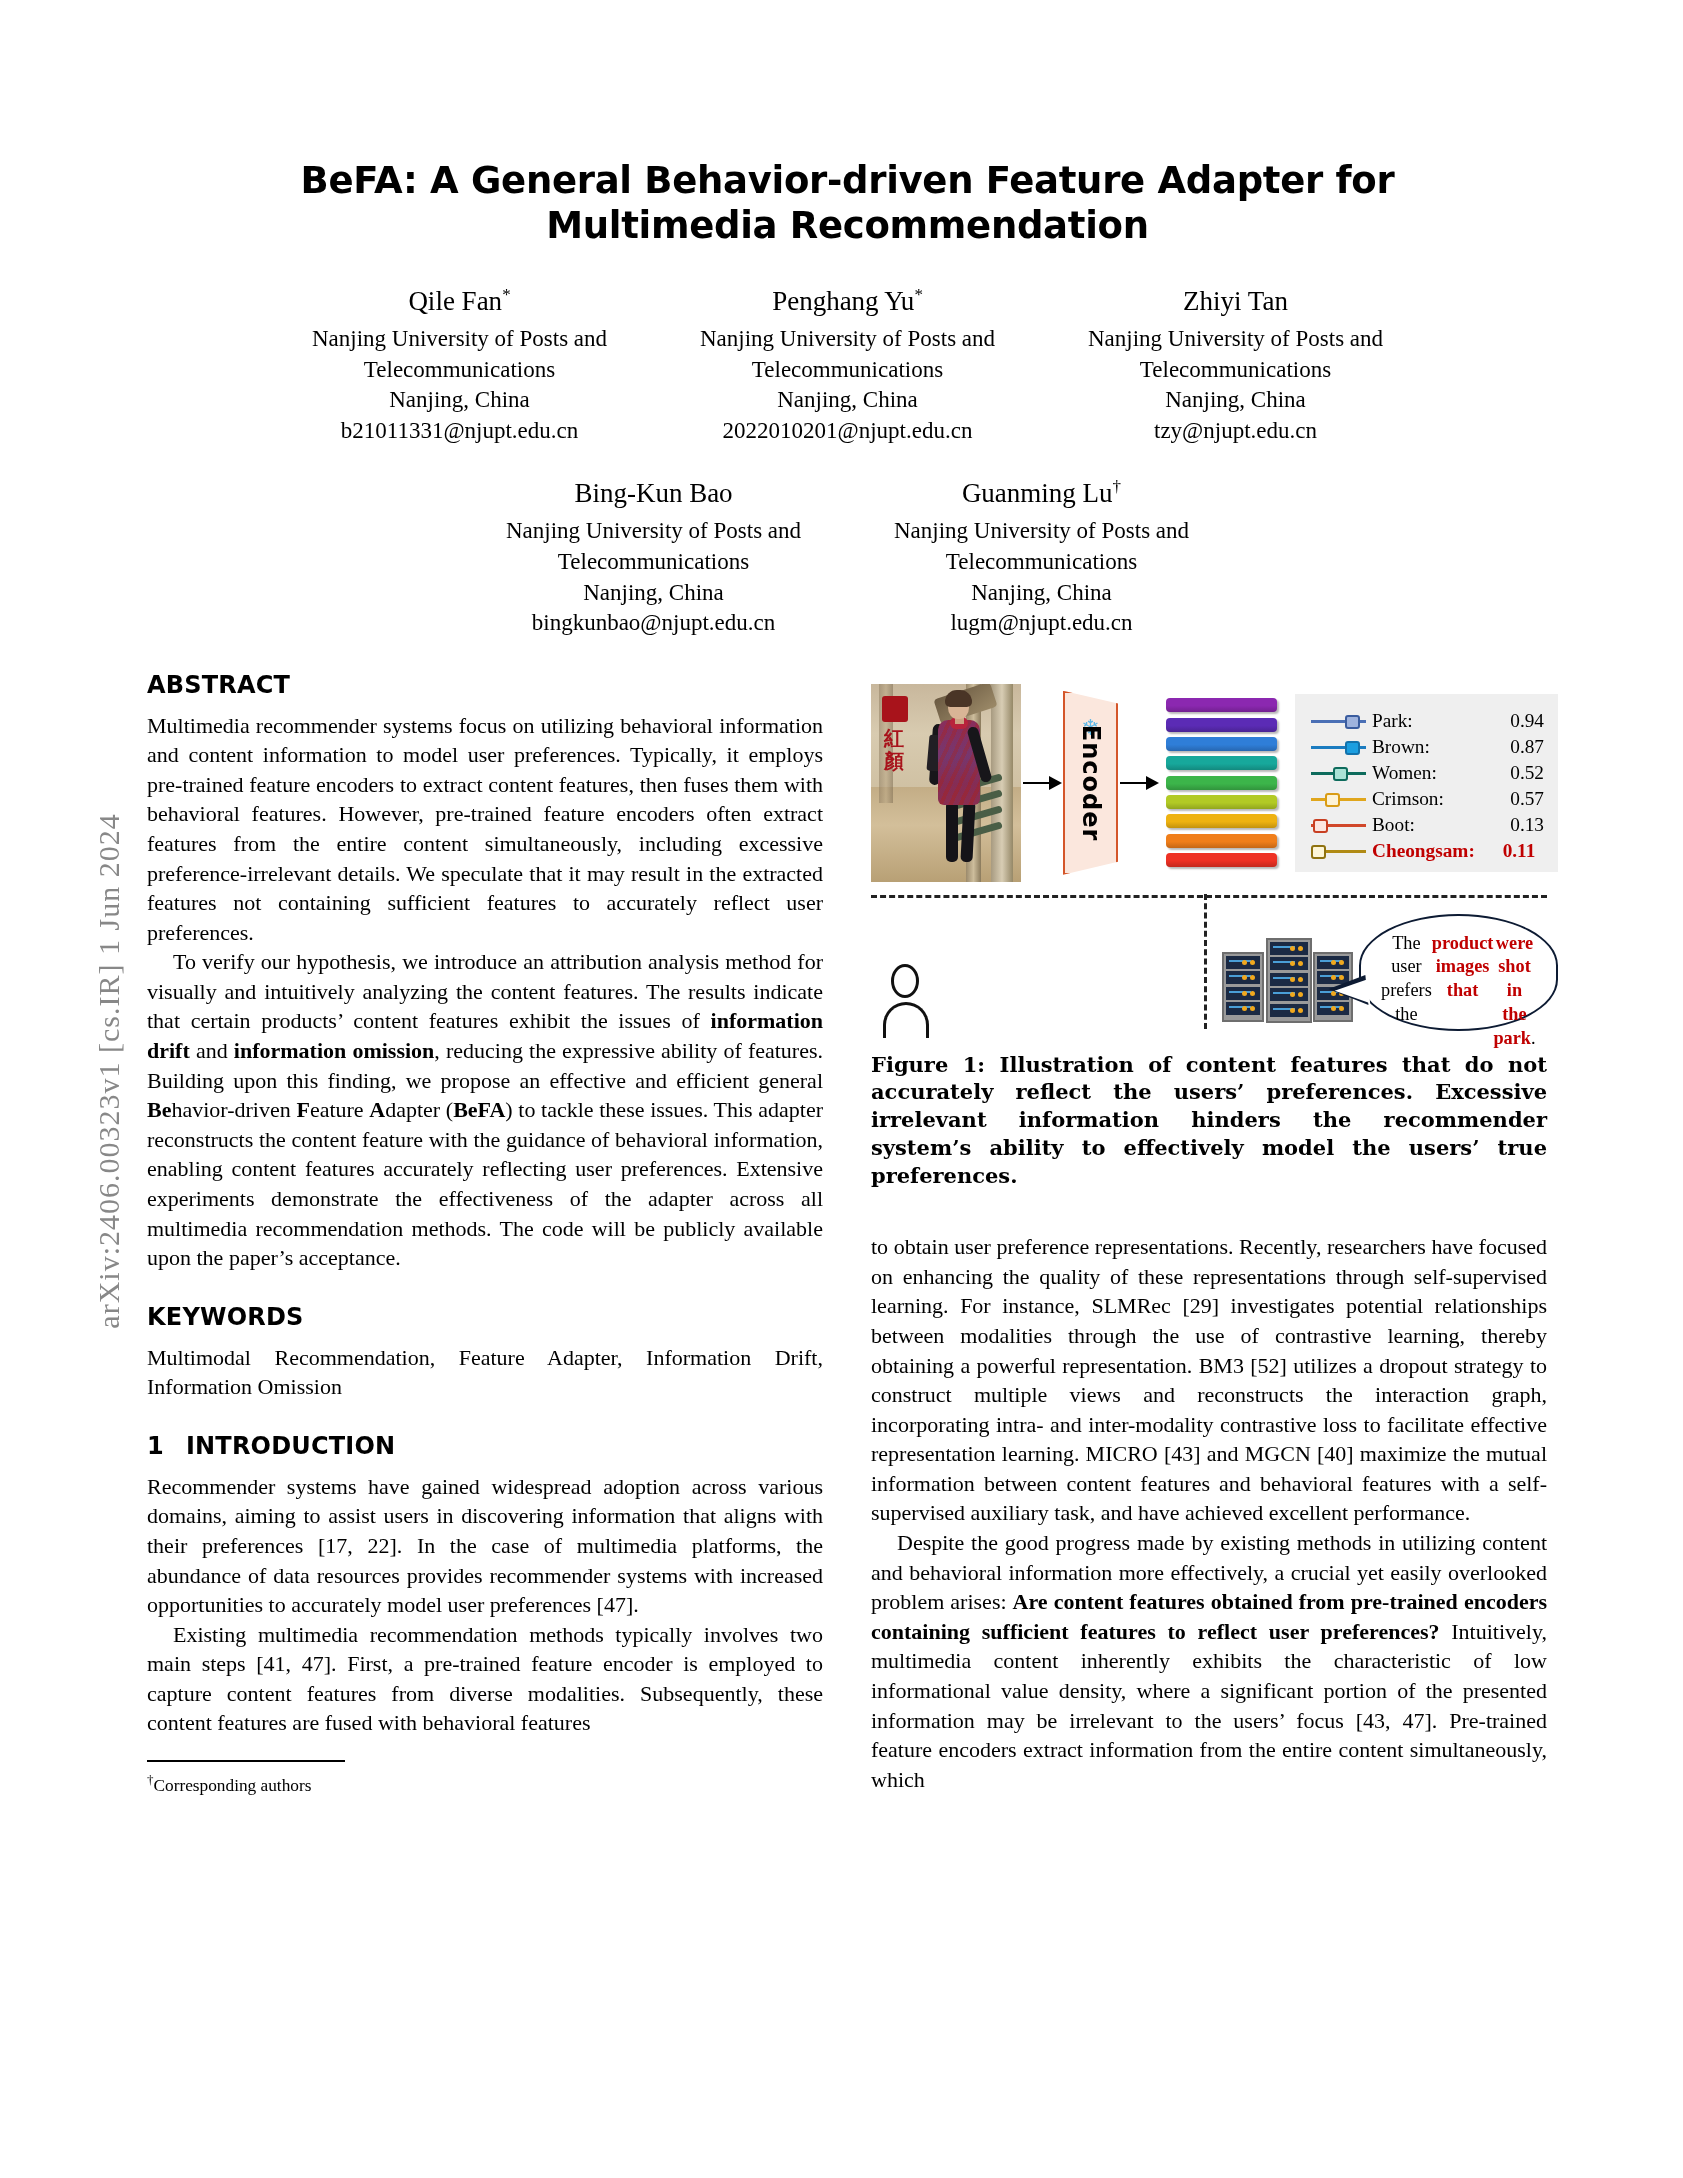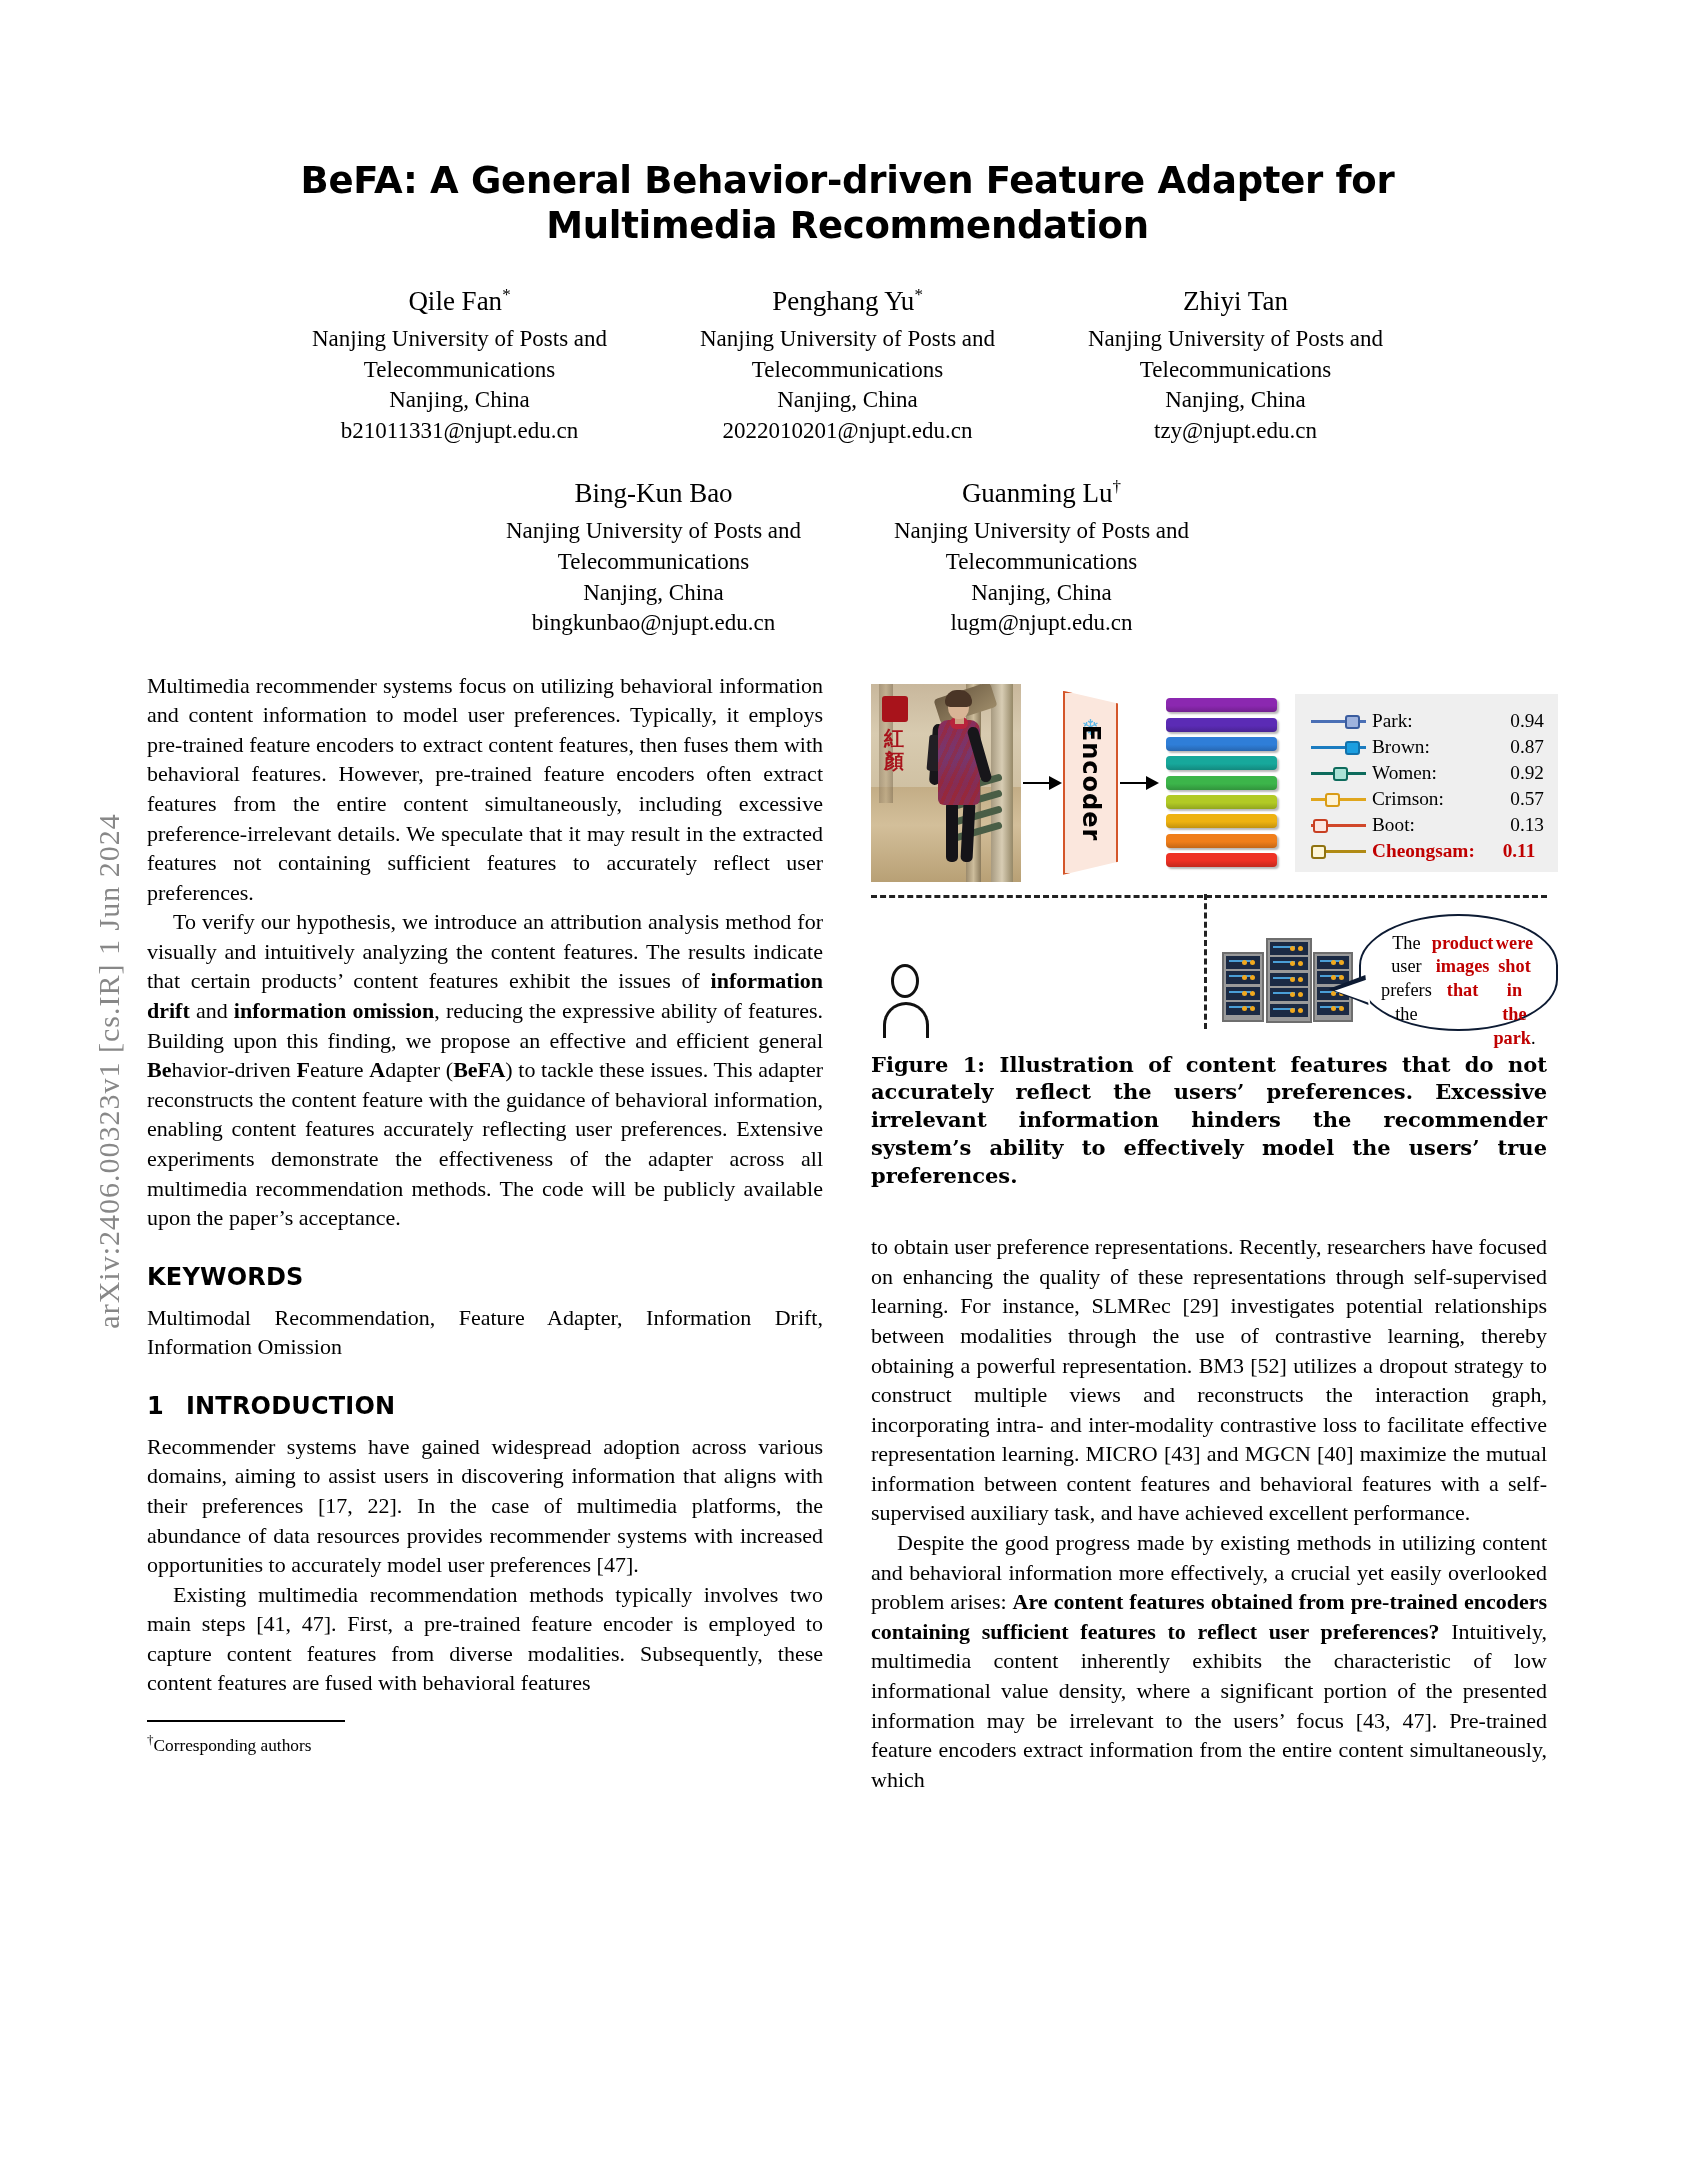--- a/index.html
+++ b/index.html
@@ -467,20 +467,21 @@
       <span class="author-line">Telecommunications</span>
       <span class="author-line">Nanjing, China</span>
       <span class="author-line">lugm@njupt.edu.cn</span>
     </div>
   </div>
 
   <div class="columns">
 
     <div class="col col-left">
 
+      <h2 class="section">ABSTRACT</h2>
       <p class="body">Multimedia recommender systems focus on utilizing behavioral information and content information to model user preferences. Typically, it employs pre-trained feature encoders to extract content features, then fuses them with behavioral features. However, pre-trained feature encoders often extract features from the entire content simultaneously, including excessive preference-irrelevant details. We speculate that it may result in the extracted features not containing sufficient features to accurately reflect user preferences.</p>
       <p class="body indent"><span>To verify our hypothesis, we introduce an attribution analysis method for visually and intuitively analyzing the content features. The results indicate that certain products’ content features exhibit the issues of </span><b>information drift</b><span> and </span><b>information omission</b><span>, reducing the expressive ability of features. Building upon this finding, we propose an effective and efficient general </span><b>Be</b><span>havior-driven </span><b>F</b><span>eature </span><b>A</b><span>dapter (</span><b>BeFA</b><span>) to tackle these issues. This adapter reconstructs the content feature with the guidance of behavioral information, enabling content features accurately reflecting user preferences. Extensive experiments demonstrate the effectiveness of the adapter across all multimedia recommendation methods. The code will be publicly available upon the paper’s acceptance.</span></p>
 
       <div class="gap-lg"></div>
       <h2 class="section">KEYWORDS</h2>
       <p class="body">Multimodal Recommendation, Feature Adapter, Information Drift, Information Omission</p>
 
       <div class="gap-lg"></div>
       <h2 class="section numbered">
           <span>1</span>
@@ -566,21 +567,21 @@
                 </span>
               <span class="lg-name">Brown:</span>
               <span class="lg-val">0.87</span>
             </div>
             <div class="legend-row">
               <span class="lg-mark">
                   <span class="line" style="background: rgb(13, 107, 92);"></span>
                   <span class="box" style="background: rgb(169, 226, 214); border-color: rgb(13, 107, 92); left: 22px;"></span>
                 </span>
               <span class="lg-name">Women:</span>
-              <span class="lg-val">0.92</span>
+              <span class="lg-val">0.52</span>
             </div>
             <div class="legend-row">
               <span class="lg-mark">
                   <span class="line" style="background: rgb(224, 166, 28);"></span>
                   <span class="box" style="background: rgb(253, 243, 214); border-color: rgb(217, 156, 20); left: 14px;"></span>
                 </span>
               <span class="lg-name">Crimson:</span>
               <span class="lg-val">0.57</span>
             </div>
             <div class="legend-row">

